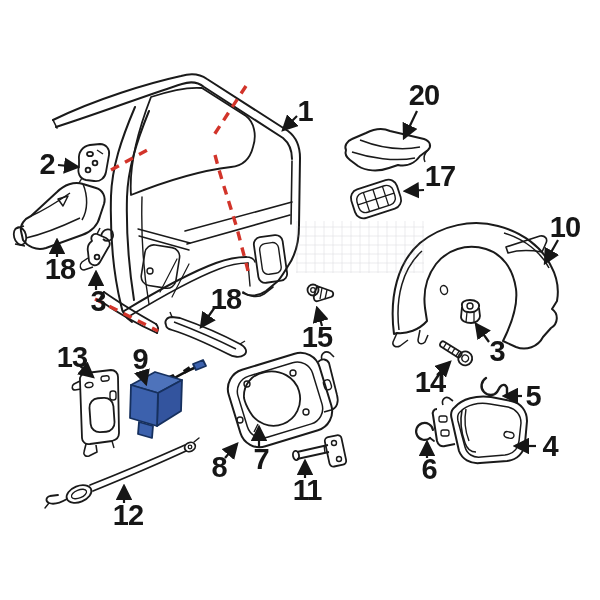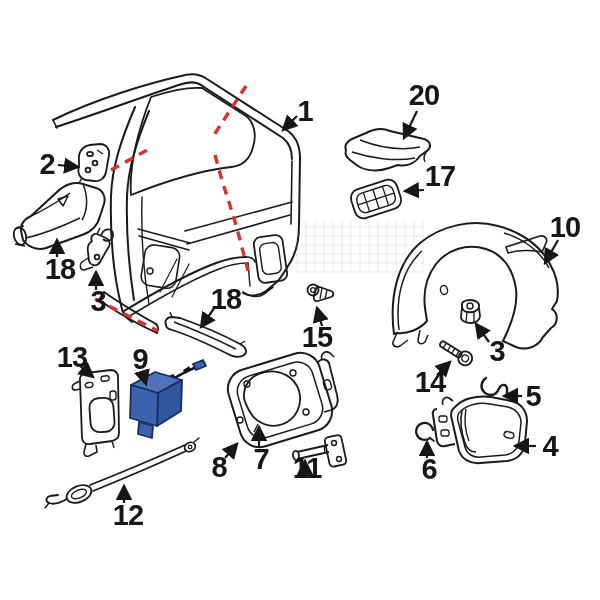--- a/index.html
+++ b/index.html
@@ -273,21 +273,21 @@
 <span class="num" style="left:305px;top:111px">1</span>
 <span class="num" style="left:47px;top:164px">2</span>
 <span class="num" style="left:98px;top:301px">3</span>
 <span class="num" style="left:550px;top:446px">4</span>
 <span class="num" style="left:533px;top:396px">5</span>
 <span class="num" style="left:429px;top:469px">6</span>
 <span class="num" style="left:261px;top:459px">7</span>
 <span class="num" style="left:219px;top:467px">8</span>
 <span class="num" style="left:140px;top:359px">9</span>
 <span class="num" style="left:72px;top:357px">13</span>
-<span class="num" style="left:307px;top:468px">11</span>
+<span class="num" style="left:307px;top:490px">11</span>
 <span class="num" style="left:128px;top:515px">12</span>
 <span class="num" style="left:565px;top:227px">10</span>
 <span class="num" style="left:430px;top:382px">14</span>
 <span class="num" style="left:317px;top:337px">15</span>
 <span class="num" style="left:497px;top:351px">3</span>
 <span class="num" style="left:440px;top:176px">17</span>
 <span class="num" style="left:226px;top:299px">18</span>
 <span class="num" style="left:60px;top:269px">18</span>
 <span class="num" style="left:424px;top:95px">20</span>
 

